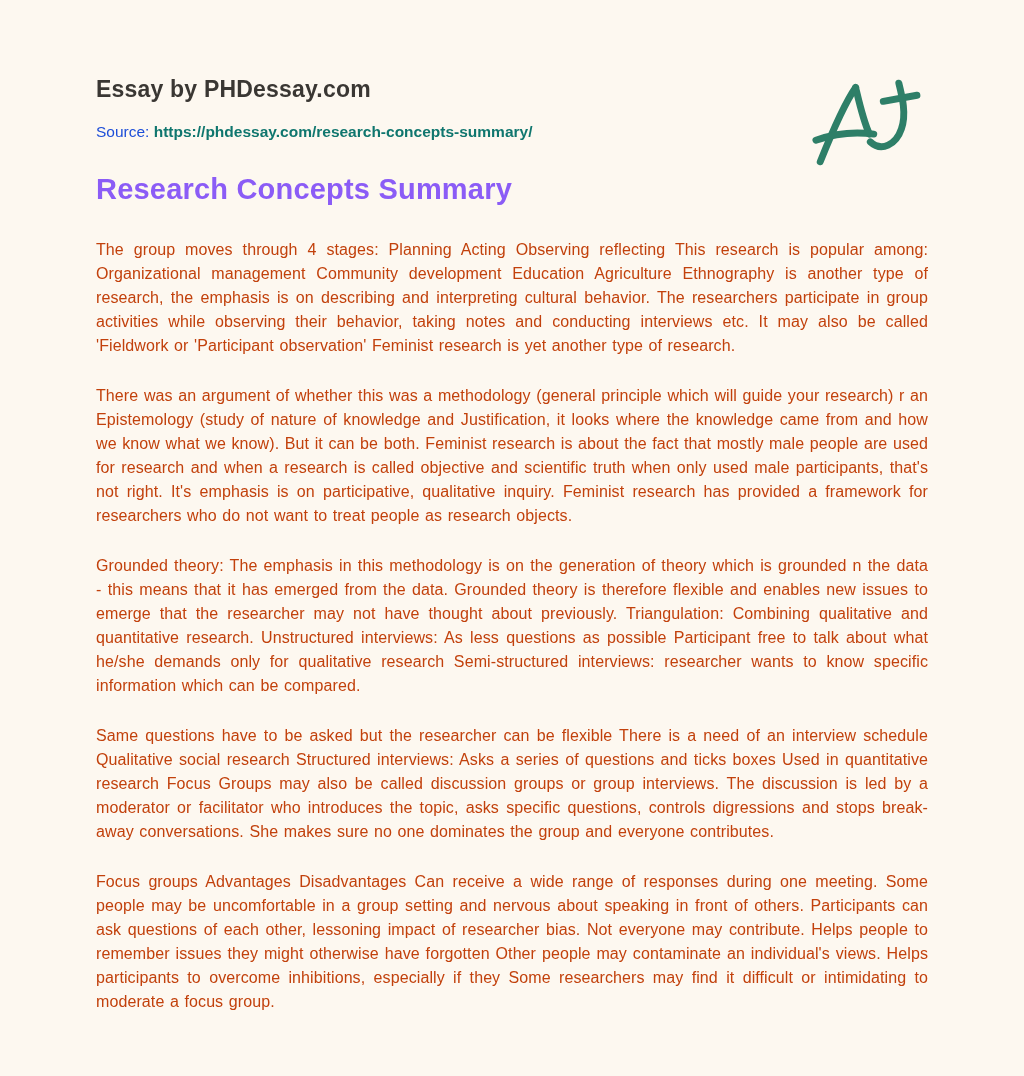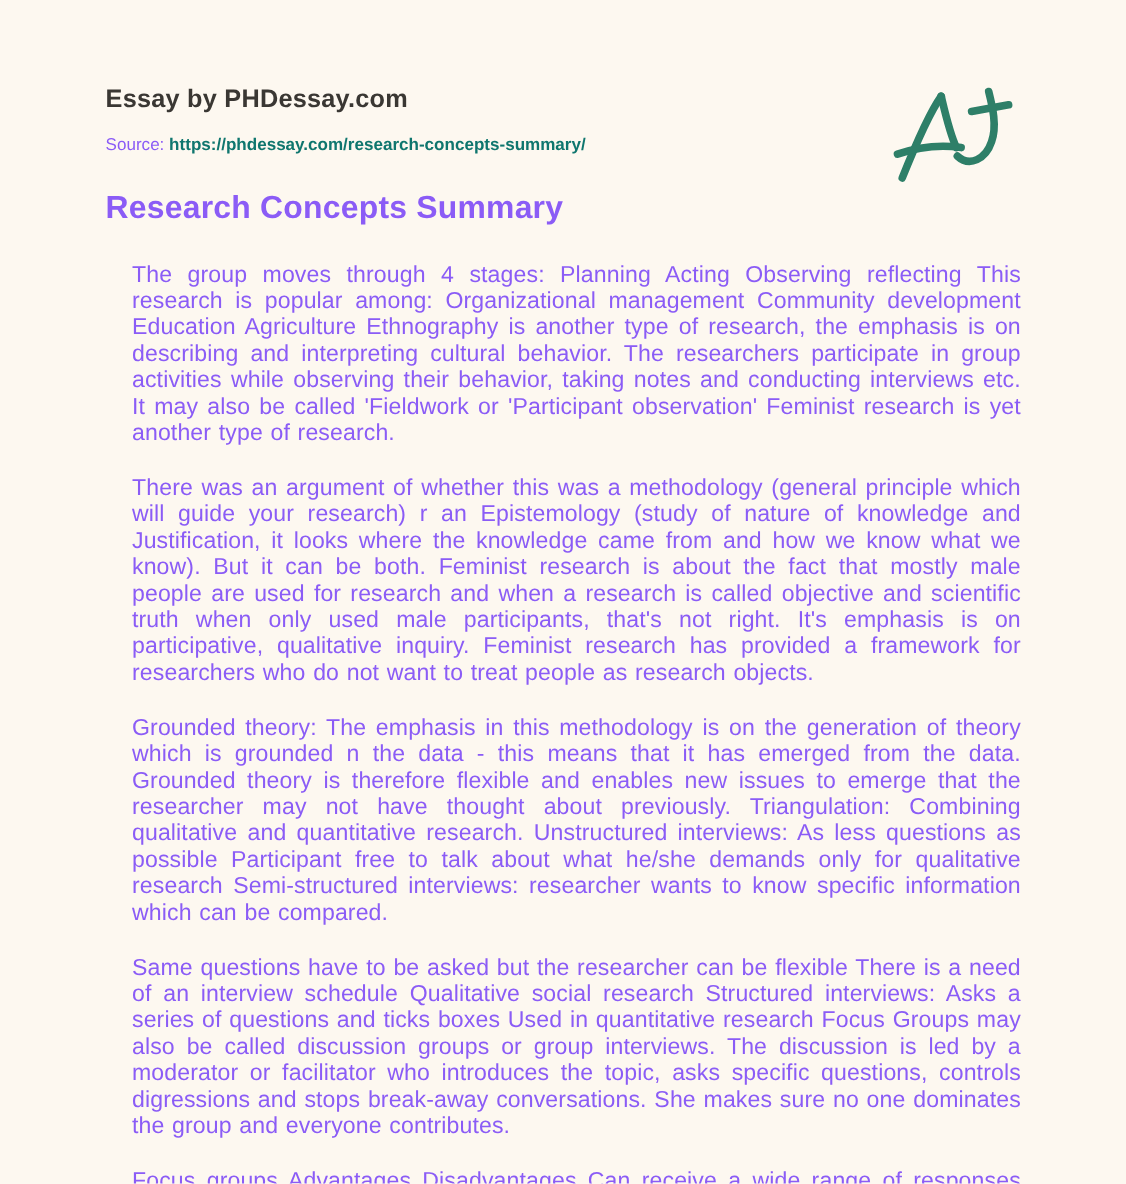--- a/index.html
+++ b/index.html
@@ -36,21 +36,21 @@
     font-weight: 700;
     color: #3a3733;
     letter-spacing: 0.2px;
   }
 
   .source-line {
     margin-top: 20px;
     font-size: 15.5px;
   }
 
-  .source-label { color: #8b5cf6; }
+  .source-label { color: #1d4ed8; }
 
   .source-link {
     color: #0f766e;
     text-decoration: none;
     font-weight: 600;
   }
 
   .logo {
     width: 120px;
     height: 95px;
@@ -62,28 +62,27 @@
   .essay-title {
     font-size: 29px;
     font-weight: 700;
     color: #8b5cf6;
     letter-spacing: 0.2px;
   }
 
   .essay-body { margin-top: 32px; }
 
   .essay-body p {
-    font-size: 21px;
+    font-size: 16px;
     line-height: 24px;
     text-align: justify;
-    color: #8b5cf6;
+    color: #c2410c;
     margin-bottom: 26px;
     letter-spacing: 0.1px;
     word-spacing: 1px;
-    margin-left: 24px;
   }
 </style>
 </head>
 <body>
 
 <div class="page">
 
   <div class="header">
     <div class="header-left">
       <div class="site-title">Essay by PHDessay.com</div>

